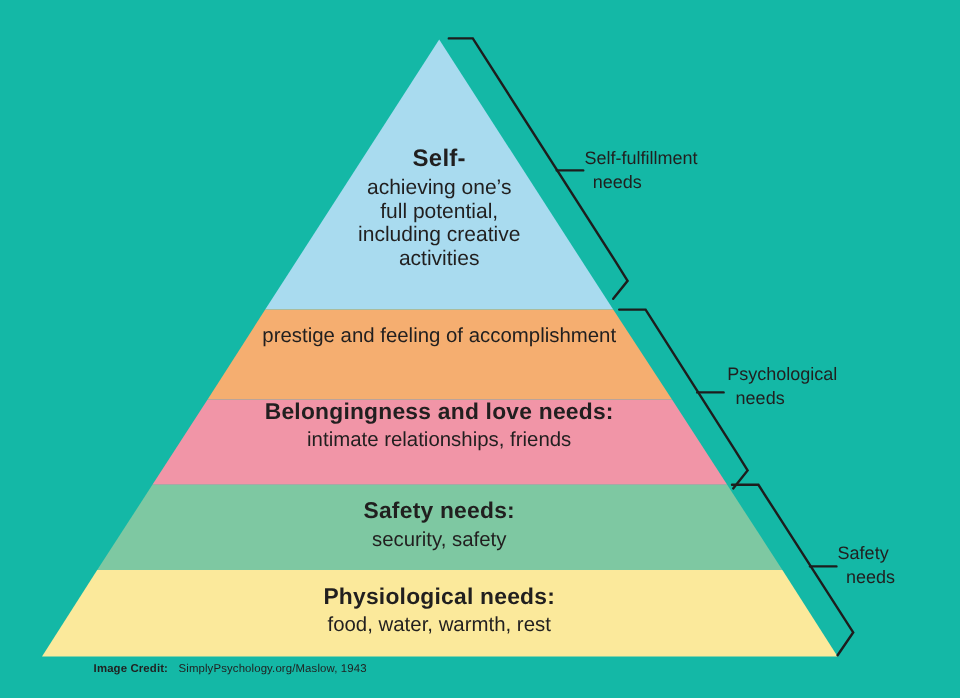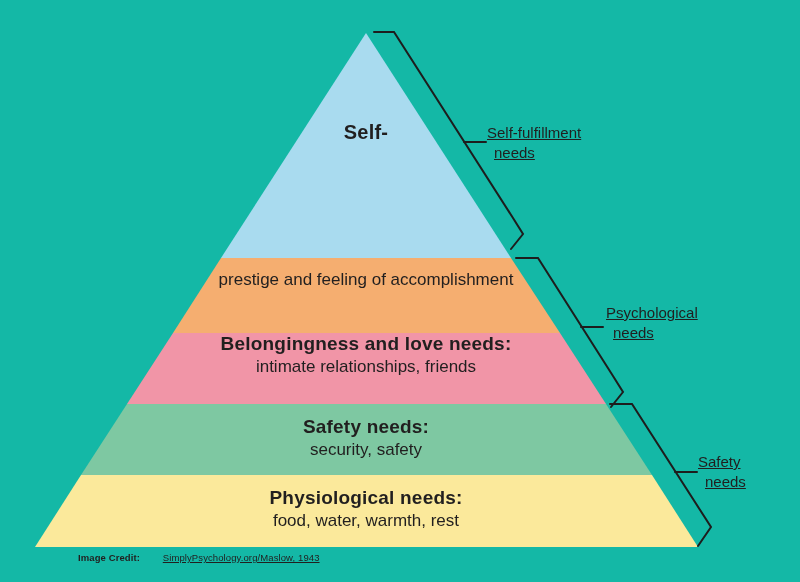--- a/index.html
+++ b/index.html
@@ -20,29 +20,29 @@
 
   .band-top { left: 206px; top: 121px; width: 320px; }
   .band-top .band-title { font-size: 20px; line-height: 22px; }
   .band-top .band-desc  { font-size: 17.5px; line-height: 19.5px; margin-top: 4px; }
 
   .band-esteem        { left: 116px; top: 268px; width: 500px; }
   .band-belonging     { left: 116px; top: 332px; width: 500px; }
   .band-safety        { left: 116px; top: 415px; width: 500px; }
   .band-physiological { left: 116px; top: 486px; width: 500px; }
 
-  .side-label { position: absolute; font-size: 15px; line-height: 19.5px; font-weight: 500; text-decoration: underline; }
+  .side-label { position: absolute; font-size: 15px; line-height: 19.5px; font-weight: 500; }
   .side-label .indent { padding-left: 7px; }
   .label-self-fulfillment { left: 487px; top: 123px; }
   .label-psychological    { left: 606px; top: 303px; }
   .label-basic            { left: 698px; top: 452px; }
 
   .credit { position: absolute; left: 35px; top: 552px; font-size: 9.5px; letter-spacing: 0.1px; }
   .credit .credit-label { font-weight: 700; padding-left: 43px; }
-  .credit .credit-source { margin-left: 20px; text-decoration: underline; }
+  .credit .credit-source { margin-left: 6px; }
 </style>
 </head>
 <body>
 
 <div class="canvas">
 
   <svg width="800" height="582" viewBox="0 0 800 582">
 
     <polygon points="366,33 511,258 221,258" fill="#a9dbef"></polygon>
     <polygon points="221,258 511,258 560,333 173,333" fill="#f5ae70"></polygon>
@@ -58,20 +58,26 @@
       <path d="M581,327 H603"></path>
 
       <path d="M610,404 H632 L711,527 L698,546"></path>
       <path d="M675,472 H697"></path>
     </g>
   </svg>
 
   <div class="band band-top">
     <div class="band-title">
       <span>Self-</span><br>
+    </div>
+    <div class="band-desc">
+      <span>achieving one’s</span><br>
+      <span>full potential,</span><br>
+      <span>including creative</span><br>
+      <span>activities</span>
     </div>
   </div>
 
   <div class="band band-esteem">
     <div class="band-desc">prestige and feeling of accomplishment</div>
   </div>
 
   <div class="band band-belonging">
     <div class="band-title">Belongingness and love needs:</div>
     <div class="band-desc">intimate relationships, friends</div>

